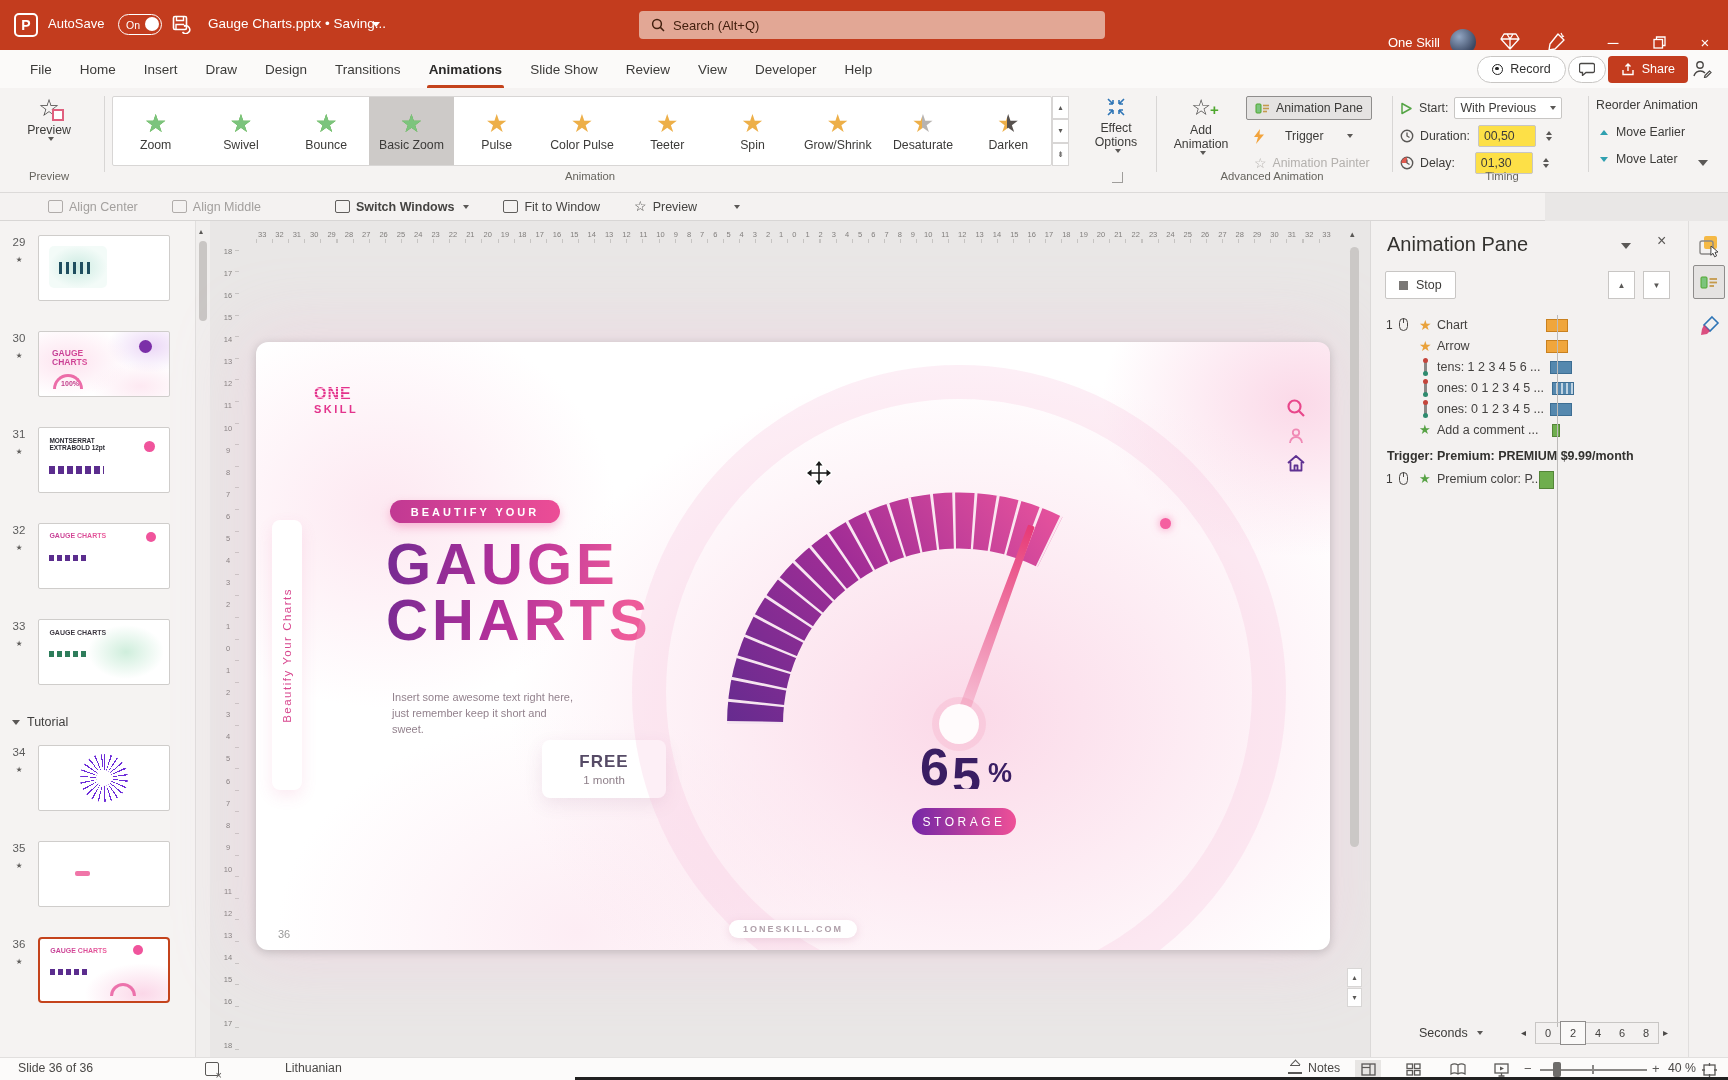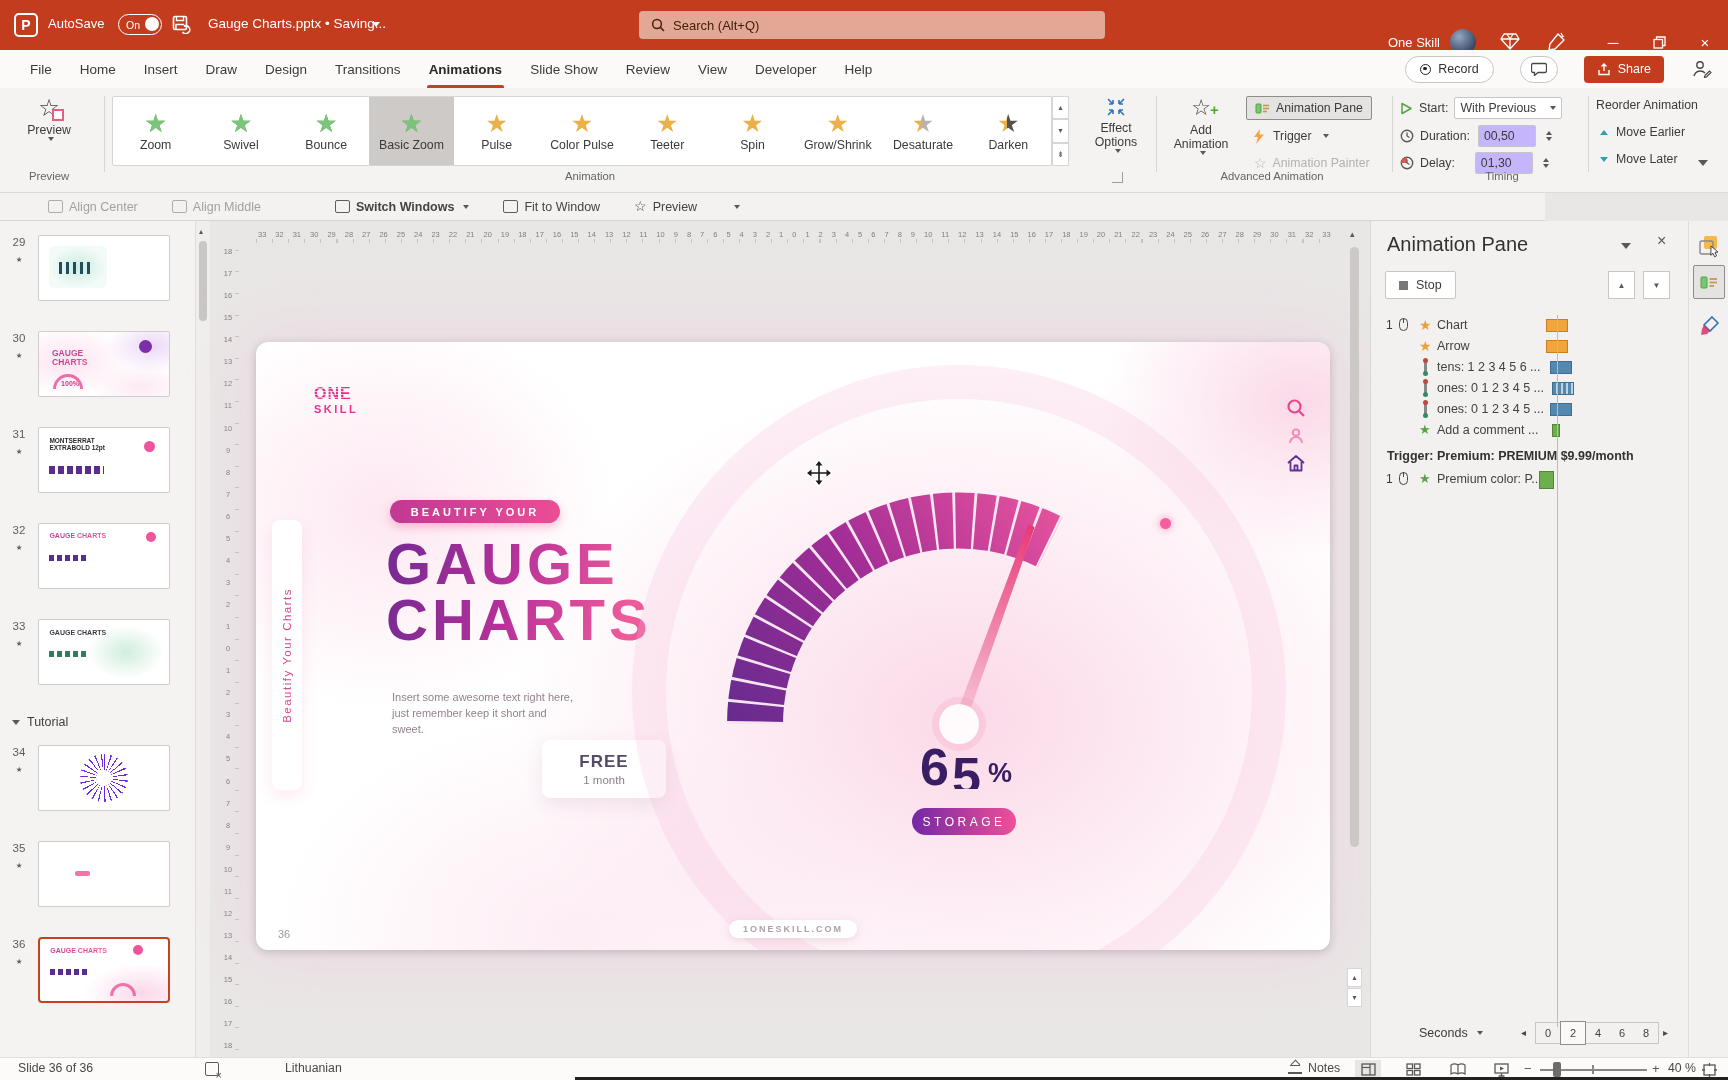--- a/index.html
+++ b/index.html
@@ -27,21 +27,21 @@
   .avatar{width:26px;height:26px;border-radius:50%;background:radial-gradient(circle at 35% 30%,#93a7c4,#3c4963 70%);margin-right:22px;}
   .tb-ic{width:24px;height:24px;margin-right:22px;display:flex;align-items:center;justify-content:center;}
   .winbtn{width:30px;height:50px;display:flex;align-items:center;justify-content:center;color:#fff;font-size:15px;margin:0 8px;}
 
   
   .menubar{position:absolute;left:0;top:50px;width:1728px;height:38px;background:#FBFAF9;display:flex;align-items:center;}
   .tabs{display:flex;align-items:center;padding-left:16px;gap:0;height:100%;}
   .tab{position:relative;border:none;background:none;font-family:inherit;font-size:13.5px;color:#3C3B39;padding:0 14px;height:100%;cursor:default;}
   .tab.active{font-weight:bold;color:#2b2a29;}
   .tab.active::after{content:'';position:absolute;left:12px;right:12px;bottom:0;height:3px;background:#C4431C;border-radius:2px 2px 0 0;}
-  .mb-right{position:absolute;right:0;top:0;height:38px;display:flex;align-items:center;gap:26px;padding-right:14px;}
+  .mb-right{position:absolute;right:0;top:0;height:38px;display:flex;align-items:center;gap:2px;padding-right:14px;}
   .record-btn{display:flex;align-items:center;gap:7px;border:1px solid #C8C6C4;background:#fff;border-radius:14px;height:27px;padding:0 14px;font-size:12.5px;color:#323130;}
   .rec-dot{width:11px;height:11px;border:1.8px solid #222;border-radius:50%;position:relative;}
   .rec-dot::after{content:'';position:absolute;left:2.1px;top:2.1px;width:3.8px;height:3.8px;background:#222;border-radius:50%;}
   .comment-btn{border:1px solid #C8C6C4;background:#fff;border-radius:14px;height:27px;width:38px;display:flex;align-items:center;justify-content:center;}
   .share-btn{display:flex;align-items:center;gap:7px;background:#C33C1E;color:#fff;border-radius:4px;height:27px;padding:0 13px;font-size:12.5px;border:none;font-family:inherit;}
   .presence-ic{width:24px;height:24px;display:flex;align-items:center;justify-content:center;}
 
   
   .ribbon{position:absolute;left:0;top:88px;width:1728px;height:105px;background:#F5F3F2;border-bottom:1px solid #DCDAD9;}
   .rsep{position:absolute;top:8px;height:76px;width:1px;background:#D8D6D5;}
@@ -60,26 +60,26 @@
   .cls-pulse .gstar::before,.cls-colorpulse .gstar::before,.cls-teeter .gstar::before,.cls-spin .gstar::before,.cls-growshrink .gstar::before{color:#EDAF48;}
   .cls-desaturate .gstar::before{background:linear-gradient(90deg,#EDAF48 45%,#B7B3B0 45%);-webkit-background-clip:text;background-clip:text;color:transparent;}
   .cls-darken .gstar::before{background:linear-gradient(90deg,#EDAF48 45%,#57514E 45%);-webkit-background-clip:text;background-clip:text;color:transparent;}
   .glbl{font-size:12.3px;color:#3C3B39;white-space:nowrap;}
   .gscroll{position:absolute;left:1052px;top:8px;width:17px;height:70px;display:flex;flex-direction:column;}
   .gscroll span{flex:1;border:1px solid #D8D6D5;background:#fff;font-size:8px;color:#5A5856;display:flex;align-items:center;justify-content:center;}
   .launcher{position:absolute;left:1112px;top:84px;width:11px;height:11px;border-left:1.5px solid #8a8886;border-bottom:1.5px solid #8a8886;transform:rotate(-90deg);opacity:.8;}
   
   .apane-btn{position:absolute;left:1246px;top:8px;height:24px;display:flex;align-items:center;gap:6px;padding:0 8px;
              background:#E5E3E2;border:1px solid #8f8d8c;border-radius:2px;font-size:12.3px;color:#3C3B39;}
-  .trigger-btn{position:absolute;left:1246px;top:36px;height:24px;display:flex;align-items:center;gap:8px;padding:0 8px;font-size:12.3px;color:#3C3B39;}
+  .trigger-btn{position:absolute;left:1246px;top:36px;height:24px;display:flex;align-items:center;gap:20px;padding:0 8px;font-size:12.3px;color:#3C3B39;}
   .painter-btn{position:absolute;left:1246px;top:63px;height:24px;display:flex;align-items:center;gap:6px;padding:0 8px;font-size:12.3px;color:#B3B0AD;}
   
   .trow1{position:absolute;display:flex;align-items:center;gap:6px;font-size:12.3px;color:#3C3B39;}
   .selbox{width:108px;height:22px;background:#fff;border:1px solid #C8C6C4;border-radius:2px;display:flex;align-items:center;justify-content:space-between;padding:0 5px;font-size:12.3px;}
-  .spinbox{width:58px;height:22px;background:#c4b5fd;border:1px solid #C8C6C4;border-radius:2px;display:flex;align-items:center;padding:0 5px;font-size:12.3px;}
+  .spinbox{width:58px;height:22px;background:#fde047;border:1px solid #C8C6C4;border-radius:2px;display:flex;align-items:center;padding:0 5px;font-size:12.3px;}
   .spinner{display:flex;flex-direction:column;margin-left:4px;gap:2px;}
   .spinner i{width:0;height:0;border-left:3.5px solid transparent;border-right:3.5px solid transparent;}
   .spinner .up{border-bottom:4px solid #5A5856;}
   .spinner .dn{border-top:4px solid #5A5856;}
   .reorder-t{position:absolute;left:1596px;top:10px;font-size:12.3px;color:#3C3B39;}
   .move-row{position:absolute;left:1600px;display:flex;align-items:center;gap:8px;font-size:12.3px;color:#3C3B39;}
   .chev{width:0;height:0;border-left:4.5px solid transparent;border-right:4.5px solid transparent;}
   .chev.up{border-bottom:5.5px solid #2FA0B0;}
   .chev.dn{border-top:5.5px solid #2FA0B0;}
   .ribbon-collapse{position:absolute;left:1698px;top:72px;width:0;height:0;border-left:5px solid transparent;border-right:5px solid transparent;border-top:6px solid #5A5856;}

